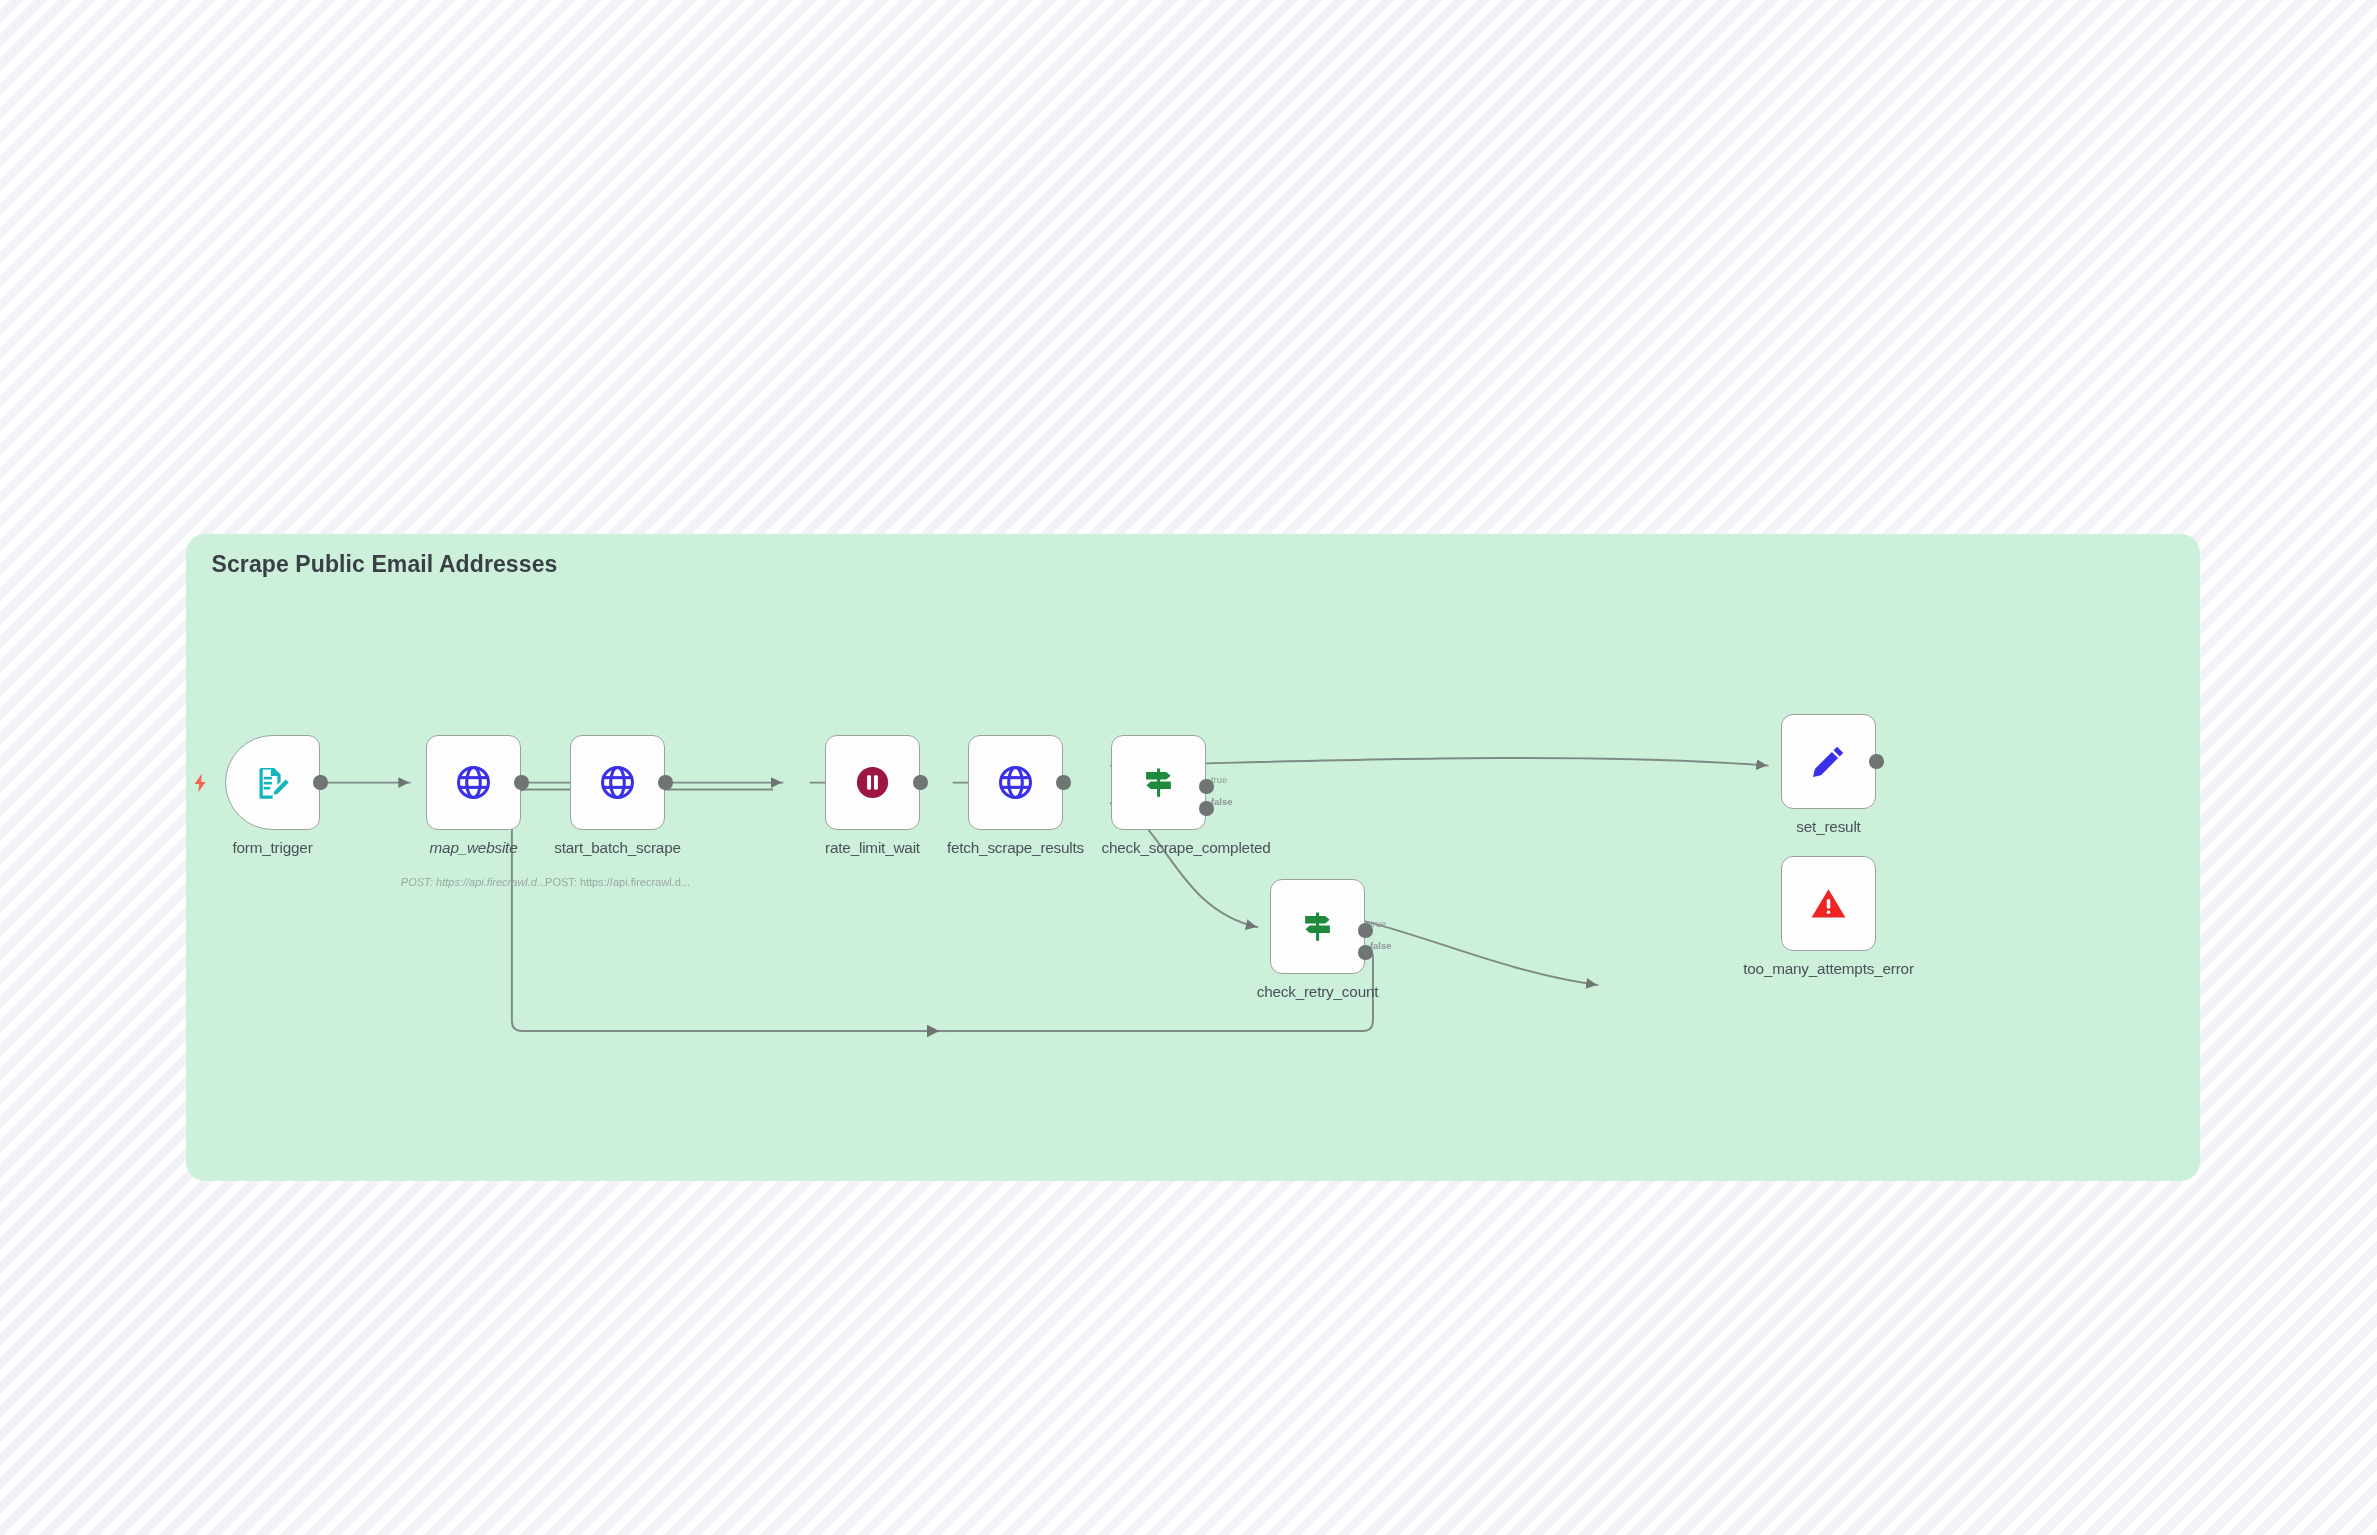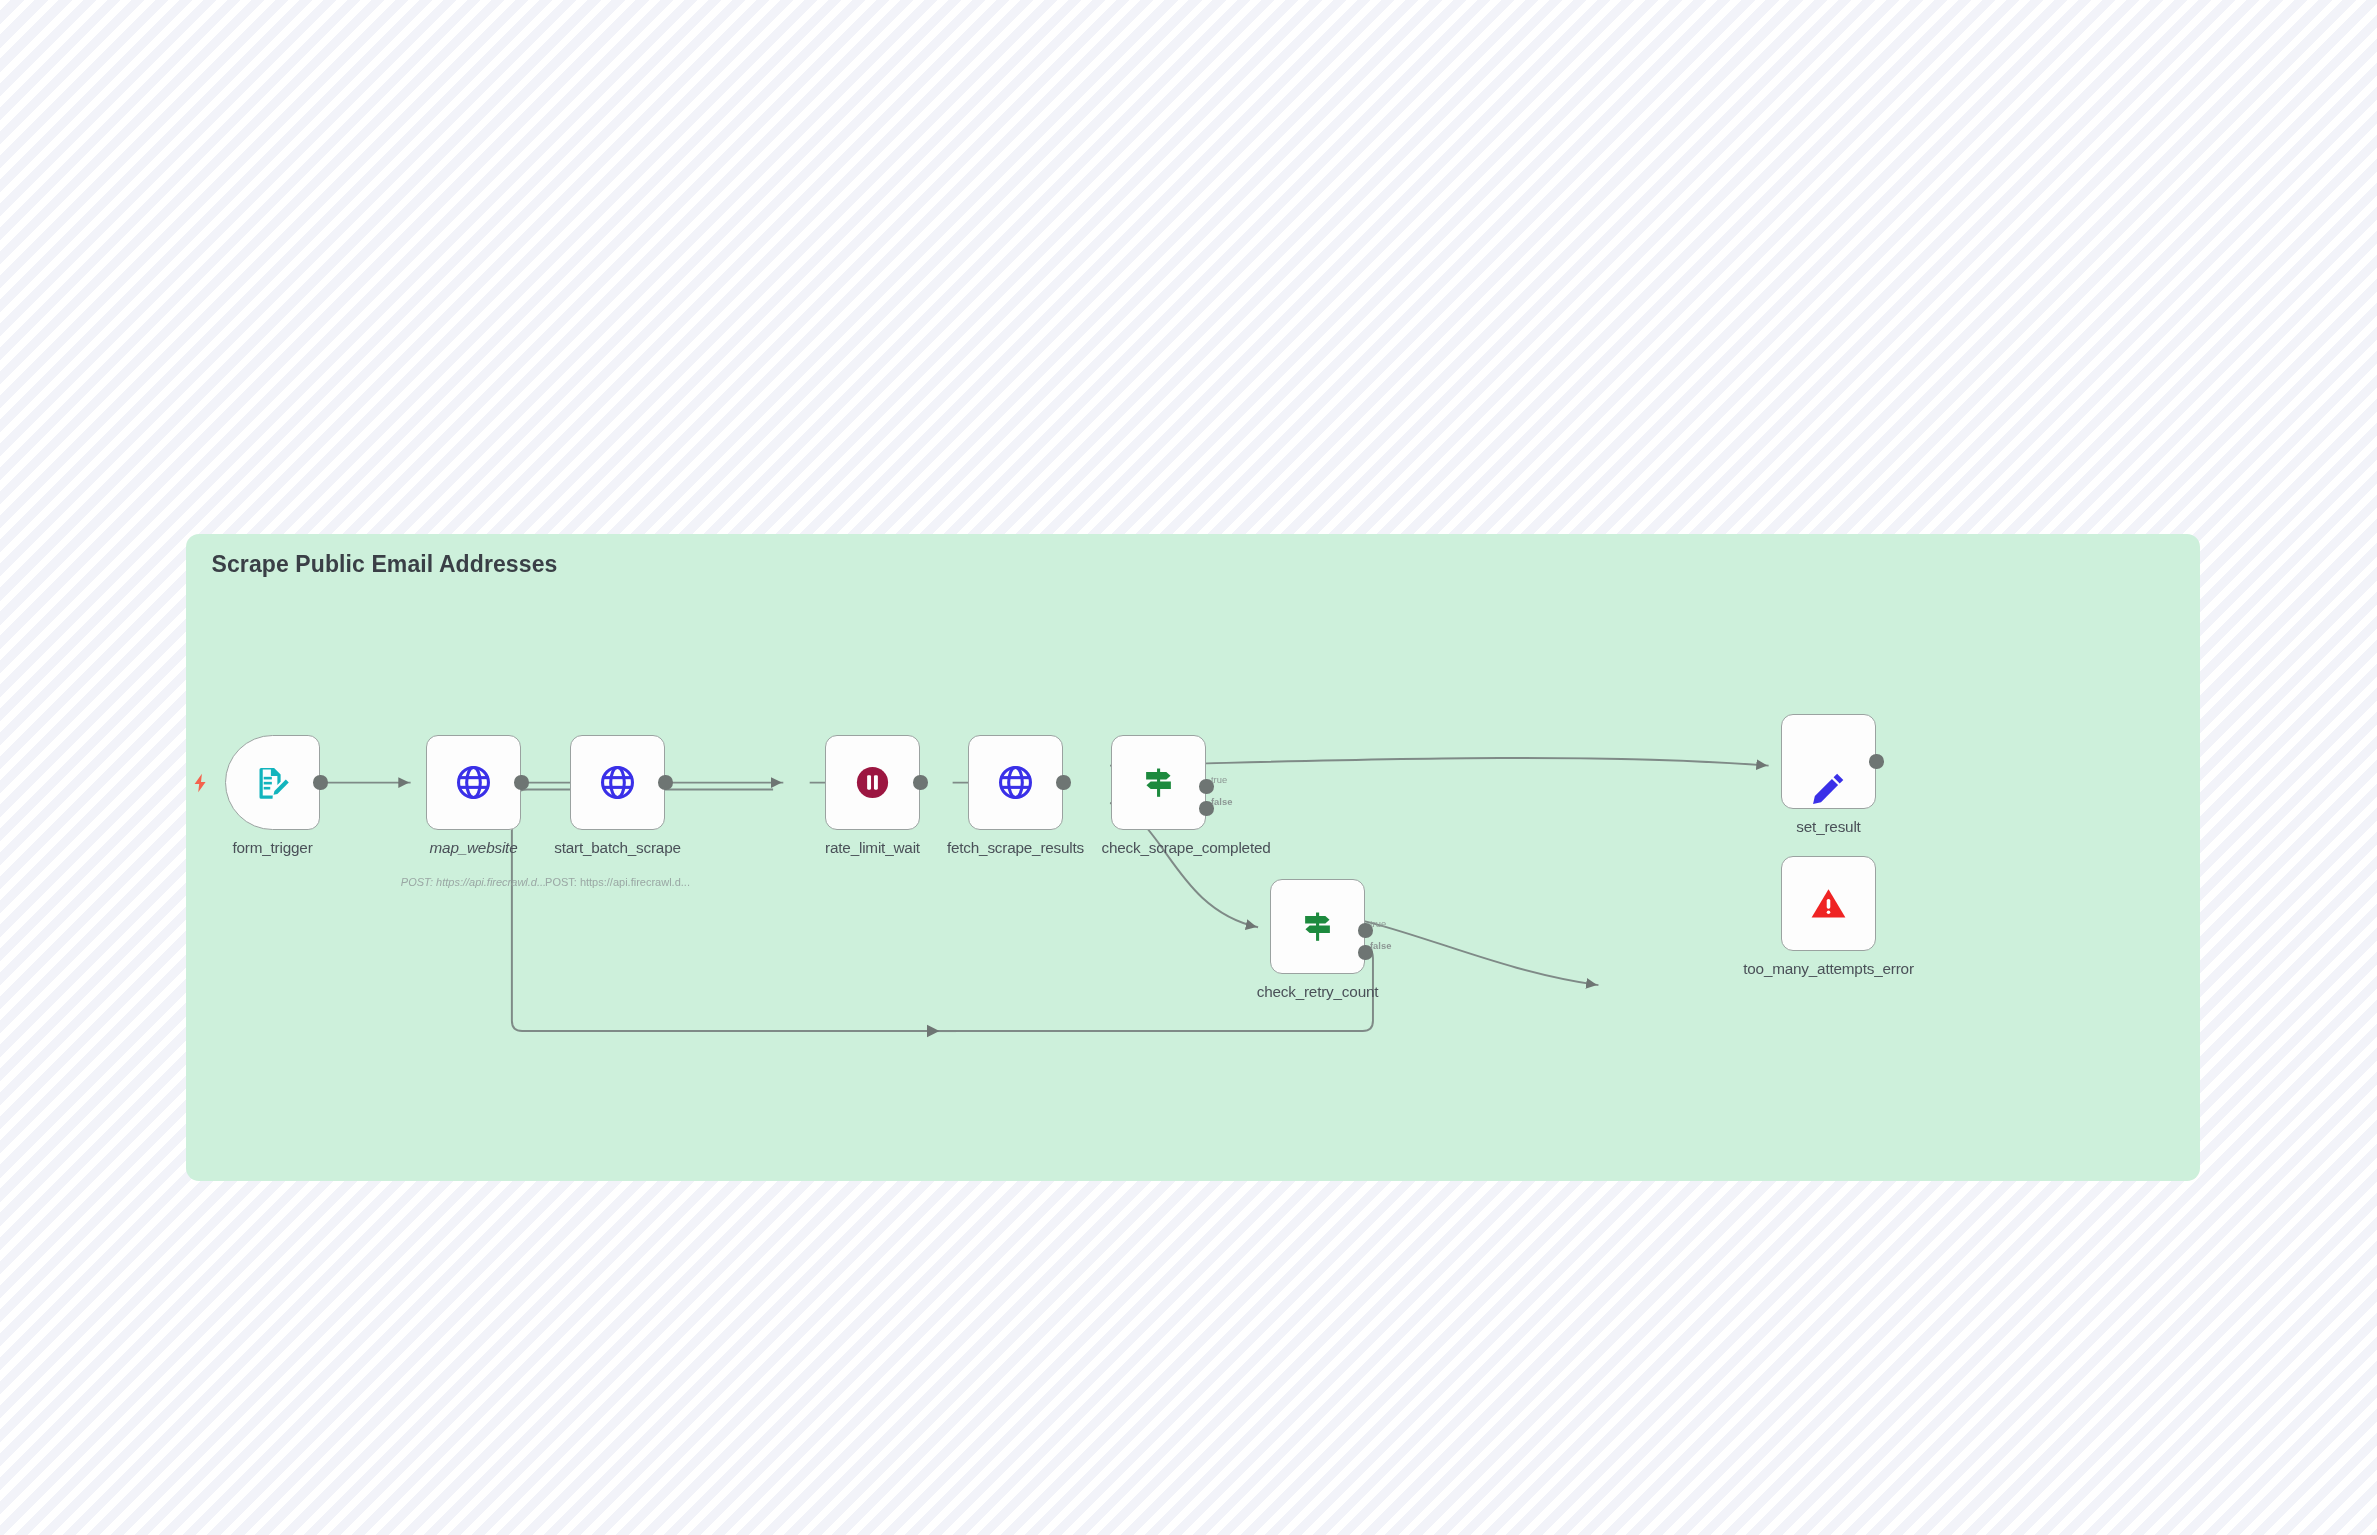--- a/index.html
+++ b/index.html
@@ -24,21 +24,21 @@
   }
 
   
   #workflow-card {
     position: absolute;
     left: 186px;
     top: 534px;
     width: 2014px;
     height: 647px;
     background: #cdf0db;
-    border-radius: 13px;
+    border-radius: 19px;
     overflow: hidden;
   }
 
   #card-title {
     position: absolute;
     left: 25.5px;
     top: 17px;
     font-size: 23px;
     font-weight: bold;
     color: #3a3f46;
@@ -288,21 +288,21 @@
     </span>
     <div class="port out t">
       <span class="port-label">true</span>
     </div>
     <div class="port out f">
       <span class="port-label">false</span>
     </div>
     <div class="node-label" style="width:114px;">check_scrape_completed</div>
   </div>
 
-  <div class="node" style="left:1595px; top:180px;align-items:flex-end;">
+  <div class="node" style="left:1595px; top:180px;">
     <span>
       <svg class="icon" width="39" height="39" viewBox="0 0 24 24">
         <path d="M17.3 2.9l3.8 3.8-2.2 2.2-3.8-3.8z" fill="#3a30e8"></path>
         <path d="M14.1 6.1l3.8 3.8L7.4 20.4l-4.9 1.1 1.1-4.9z" fill="#3a30e8"></path>
       </svg>
     </span>
     <div class="port out"></div>
     <div class="node-label">set_result</div>
     <div class="node-sublabel">manual</div>
   </div>

